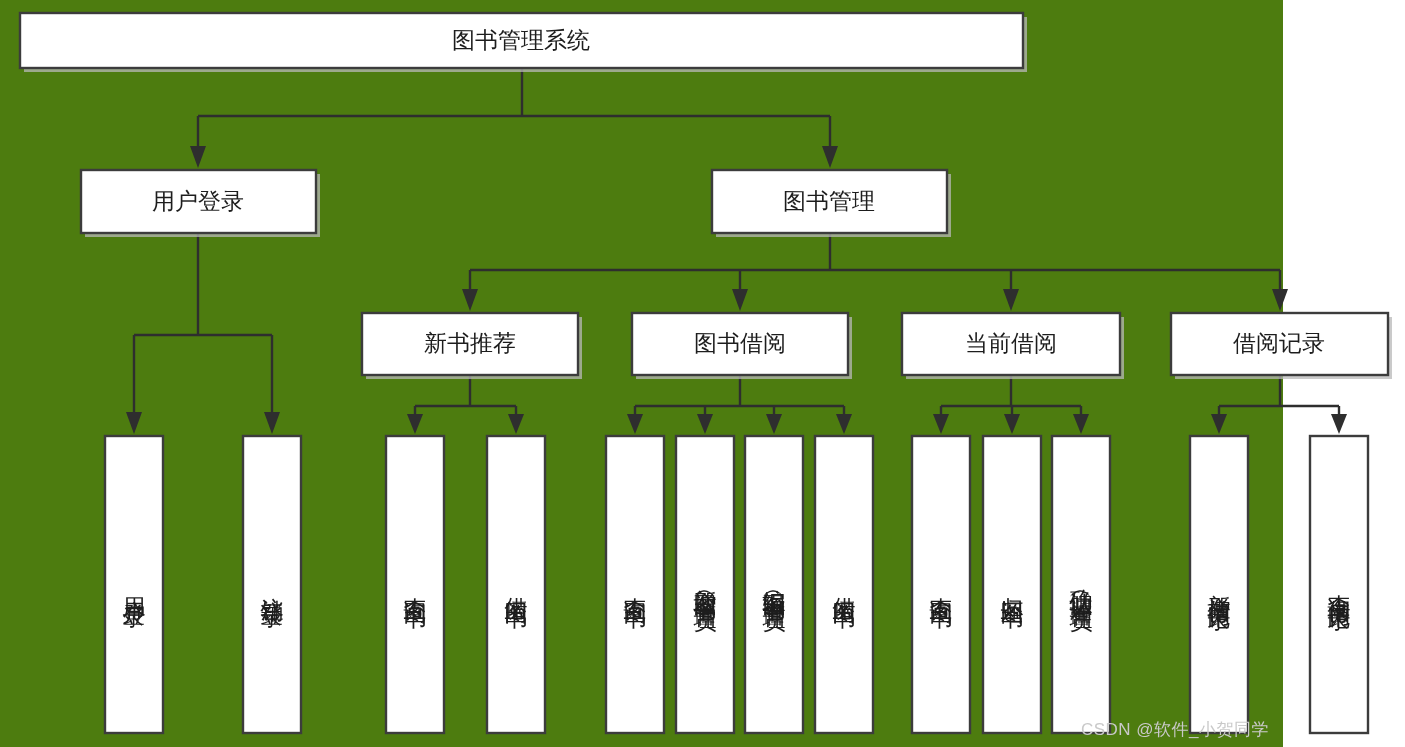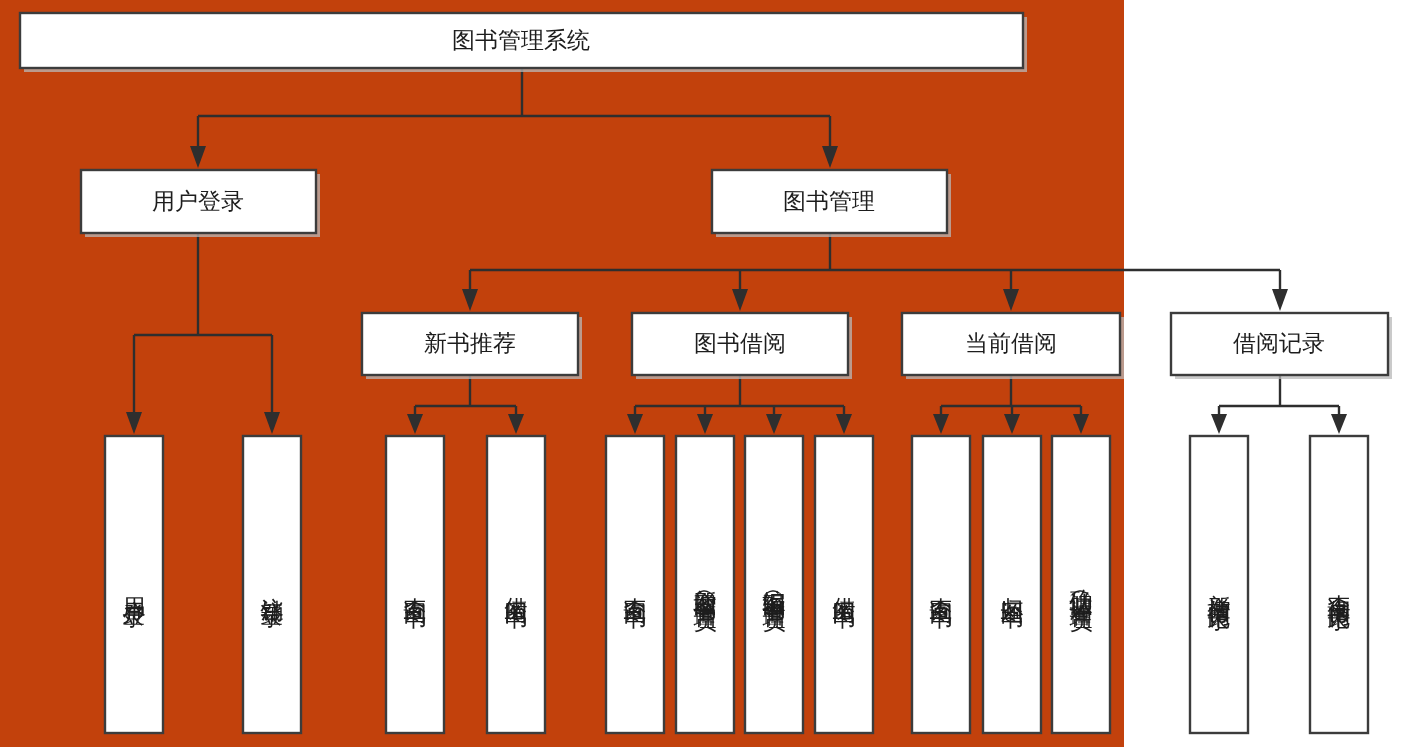--- a/index.html
+++ b/index.html
@@ -8,23 +8,23 @@
     background: #ffffff;
   }
   body {
     width: 1405px;
     height: 747px;
     font-family: "Liberation Sans", "DejaVu Sans", sans-serif;
     overflow: hidden;
   }
   #diagram-root {
     position: relative;
-    width: 1124px;
+    width: 1283px;
     height: 747px;
-    background: #c2410c;
+    background: #4d7c0f;
   }
   svg.diagram-canvas {
     position: absolute;
     top: 0;
     left: 0;
     width: 1405px;
     height: 747px;
   }
   .node-box {
     fill: #ffffff;
@@ -207,13 +207,14 @@
   <div class="node-label-v" style="left:606px;  top:436px; width:58px; height:297px;">查询图书</div>
   <div class="node-label-v" style="left:676px;  top:436px; width:58px; height:297px;">新增图书（管理员）</div>
   <div class="node-label-v" style="left:745px;  top:436px; width:58px; height:297px;">编辑图书（管理员）</div>
   <div class="node-label-v" style="left:815px;  top:436px; width:58px; height:297px;">借阅图书</div>
   <div class="node-label-v" style="left:912px;  top:436px; width:58px; height:297px;">查询图书</div>
   <div class="node-label-v" style="left:983px;  top:436px; width:58px; height:297px;">归还图书</div>
   <div class="node-label-v" style="left:1052px; top:436px; width:58px; height:297px;">确认归还（管理员）</div>
   <div class="node-label-v" style="left:1190px; top:436px; width:58px; height:297px;">新增借阅记录</div>
   <div class="node-label-v" style="left:1310px; top:436px; width:58px; height:297px;">查询借阅记录</div>
 
+  <div class="watermark">CSDN @软件_小贺同学</div>
 </div>
 
 </body></html>

